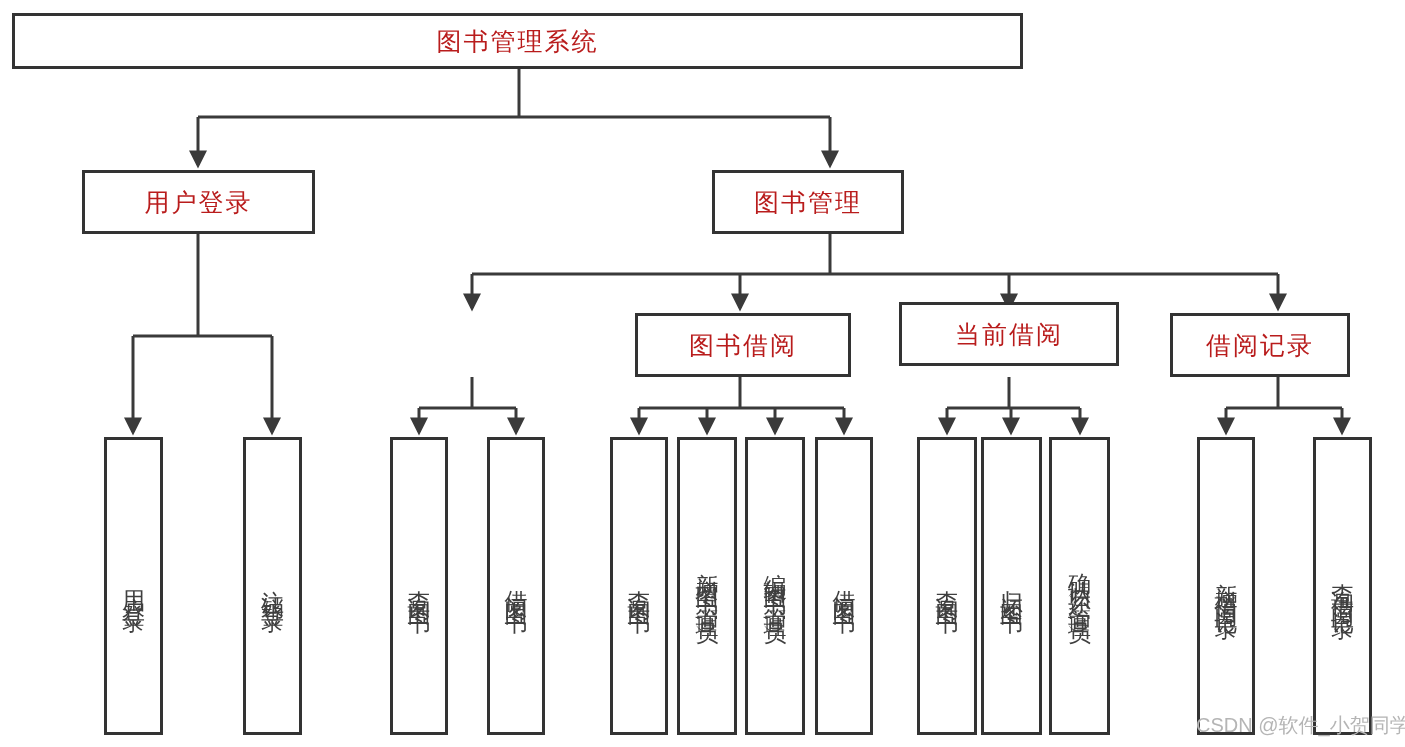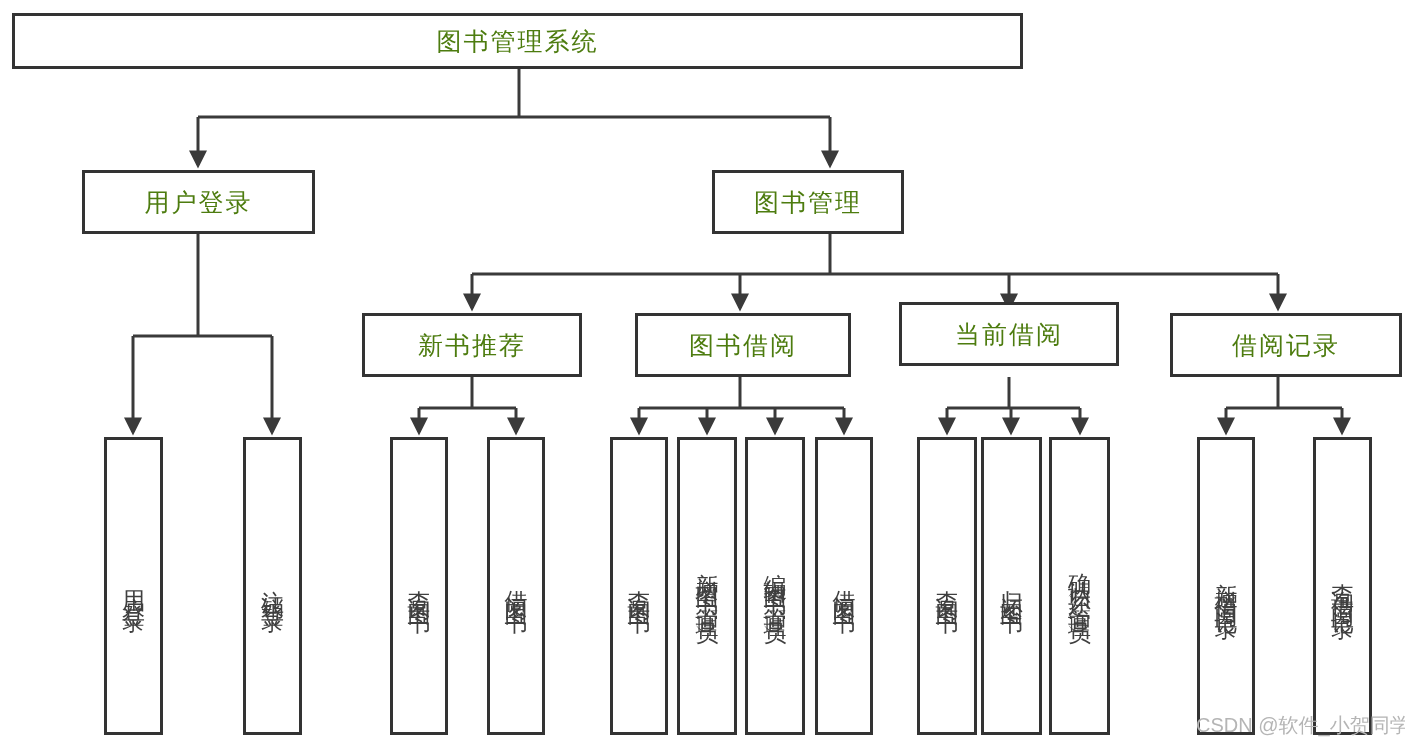--- a/index.html
+++ b/index.html
@@ -19,21 +19,21 @@
     display:flex;
     align-items:center;
     justify-content:center;
     z-index:2;
     color:#3f3f3f;
   }
   .node .hlabel{
     font-size:25px;
     letter-spacing:2px;
     white-space:nowrap;
-    color:#4d7c0f;
+    color:#b91c1c;
   }
   .leaf .vlabel{
     writing-mode:vertical-rl;
     text-orientation:mixed;
     font-size:23px;
     letter-spacing:7px;
     line-height:1;
     color:#3f3f3f;
   }
   .watermark{
@@ -106,30 +106,27 @@
     <span class="hlabel">图书管理系统</span>
   </div>
 
   <div class="node" style="left:82px;top:170px;width:233px;height:64px">
     <span class="hlabel">用户登录</span>
   </div>
   <div class="node" style="left:712px;top:170px;width:192px;height:64px">
     <span class="hlabel">图书管理</span>
   </div>
 
-  <div class="node" style="left:362px;top:313px;width:220px;height:64px">
-    <span class="hlabel">新书推荐</span>
-  </div>
   <div class="node" style="left:635px;top:313px;width:216px;height:64px">
     <span class="hlabel">图书借阅</span>
   </div>
   <div class="node" style="left:899px;top:302px;width:220px;height:64px">
     <span class="hlabel">当前借阅</span>
   </div>
-  <div class="node" style="left:1170px;top:313px;width:232px;height:64px">
+  <div class="node" style="left:1170px;top:313px;width:180px;height:64px">
     <span class="hlabel">借阅记录</span>
   </div>
 
   <div class="node leaf" style="left:104px;top:437px;width:59px;height:298px">
     <span class="vlabel">用户登录</span>
   </div>
   <div class="node leaf" style="left:243px;top:437px;width:59px;height:298px">
     <span class="vlabel">注销登录</span>
   </div>
 

